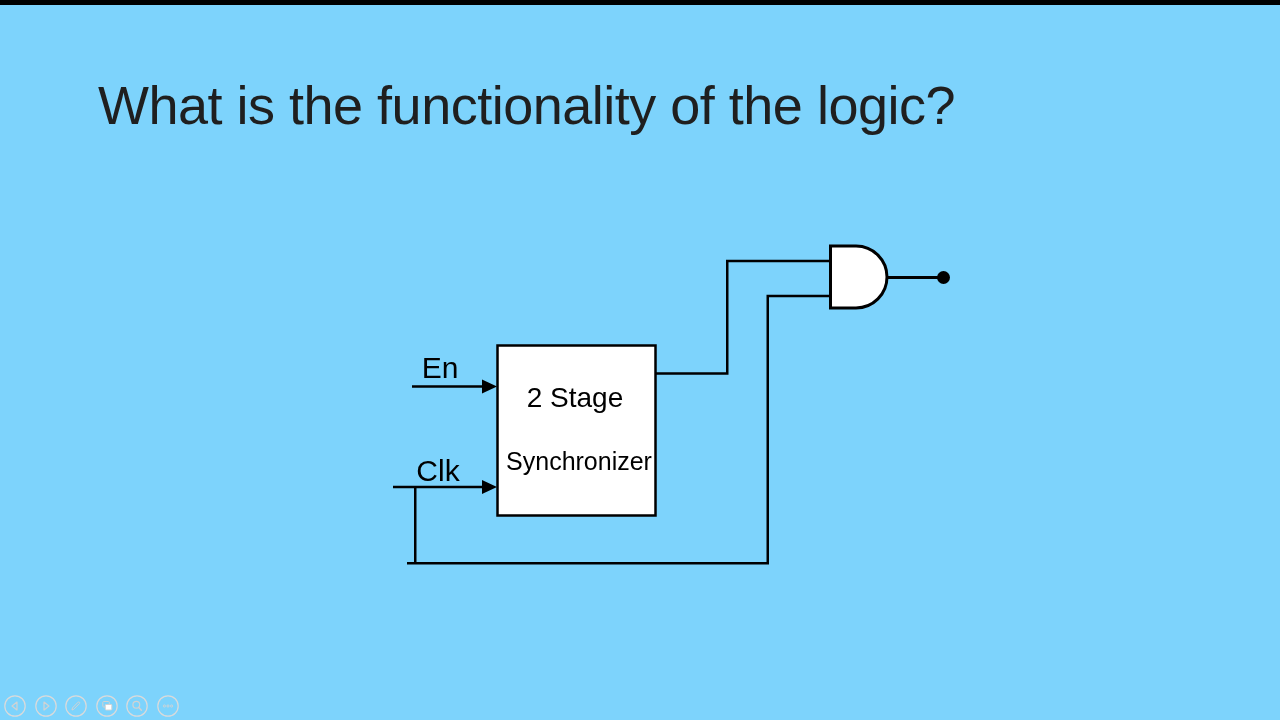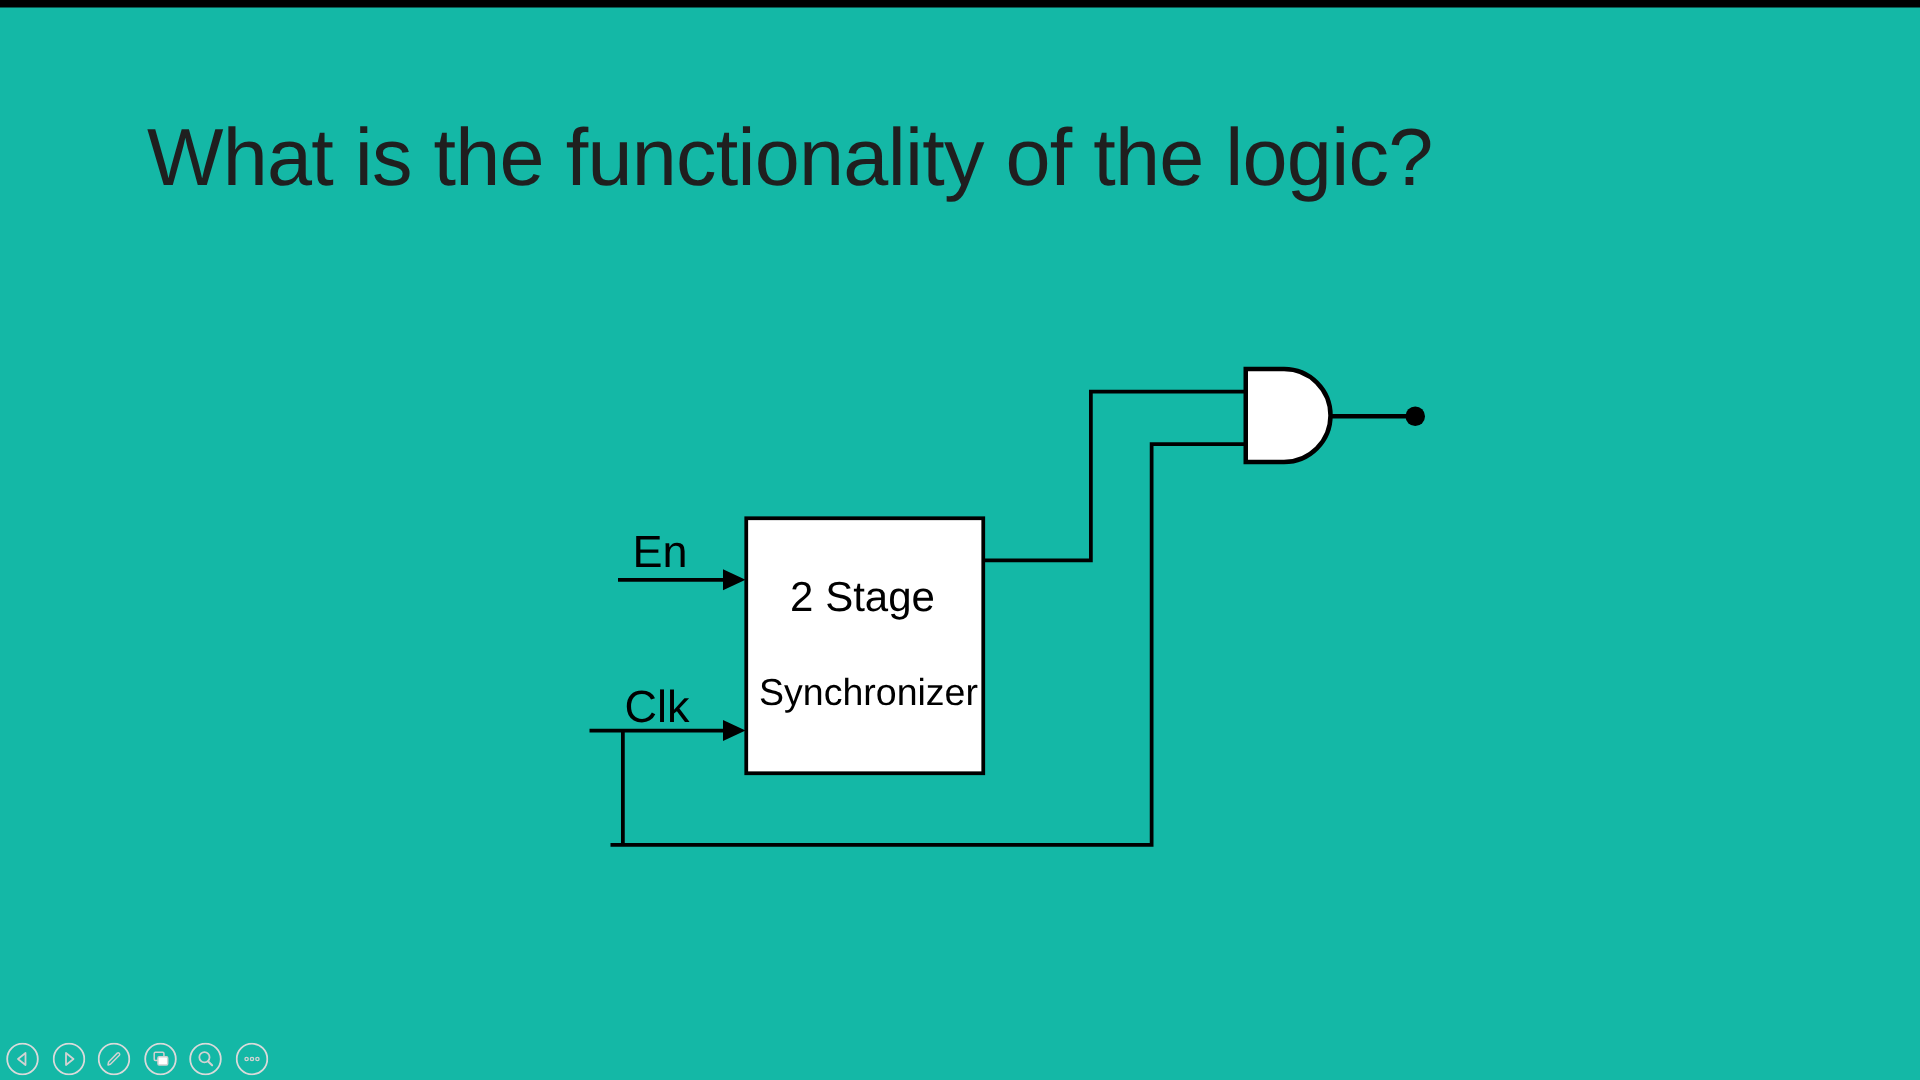--- a/index.html
+++ b/index.html
@@ -1,21 +1,21 @@
 <!DOCTYPE html>
 <html><head>
 <meta charset="utf-8">
 <style>
   * { margin: 0; padding: 0; box-sizing: border-box; }
   html, body { width: 1280px; height: 720px; overflow: hidden; background: #ffffff; }
   body { font-family: "Liberation Sans", sans-serif; position: relative; }
 
   .slide-canvas {
     position: absolute; left: 0; top: 0; width: 1280px; height: 720px;
-    background: #14b8a6;
+    background: #7dd3fc;
   }
 
   .top-bar {
     position: absolute; left: 0; top: 0; width: 1280px; height: 5px;
     background: #000000;
   }
 
   .slide-title {
     position: absolute; left: 98px; top: 76px; width: 1000px;
     font-family: "Liberation Sans", "DejaVu Sans", sans-serif;

